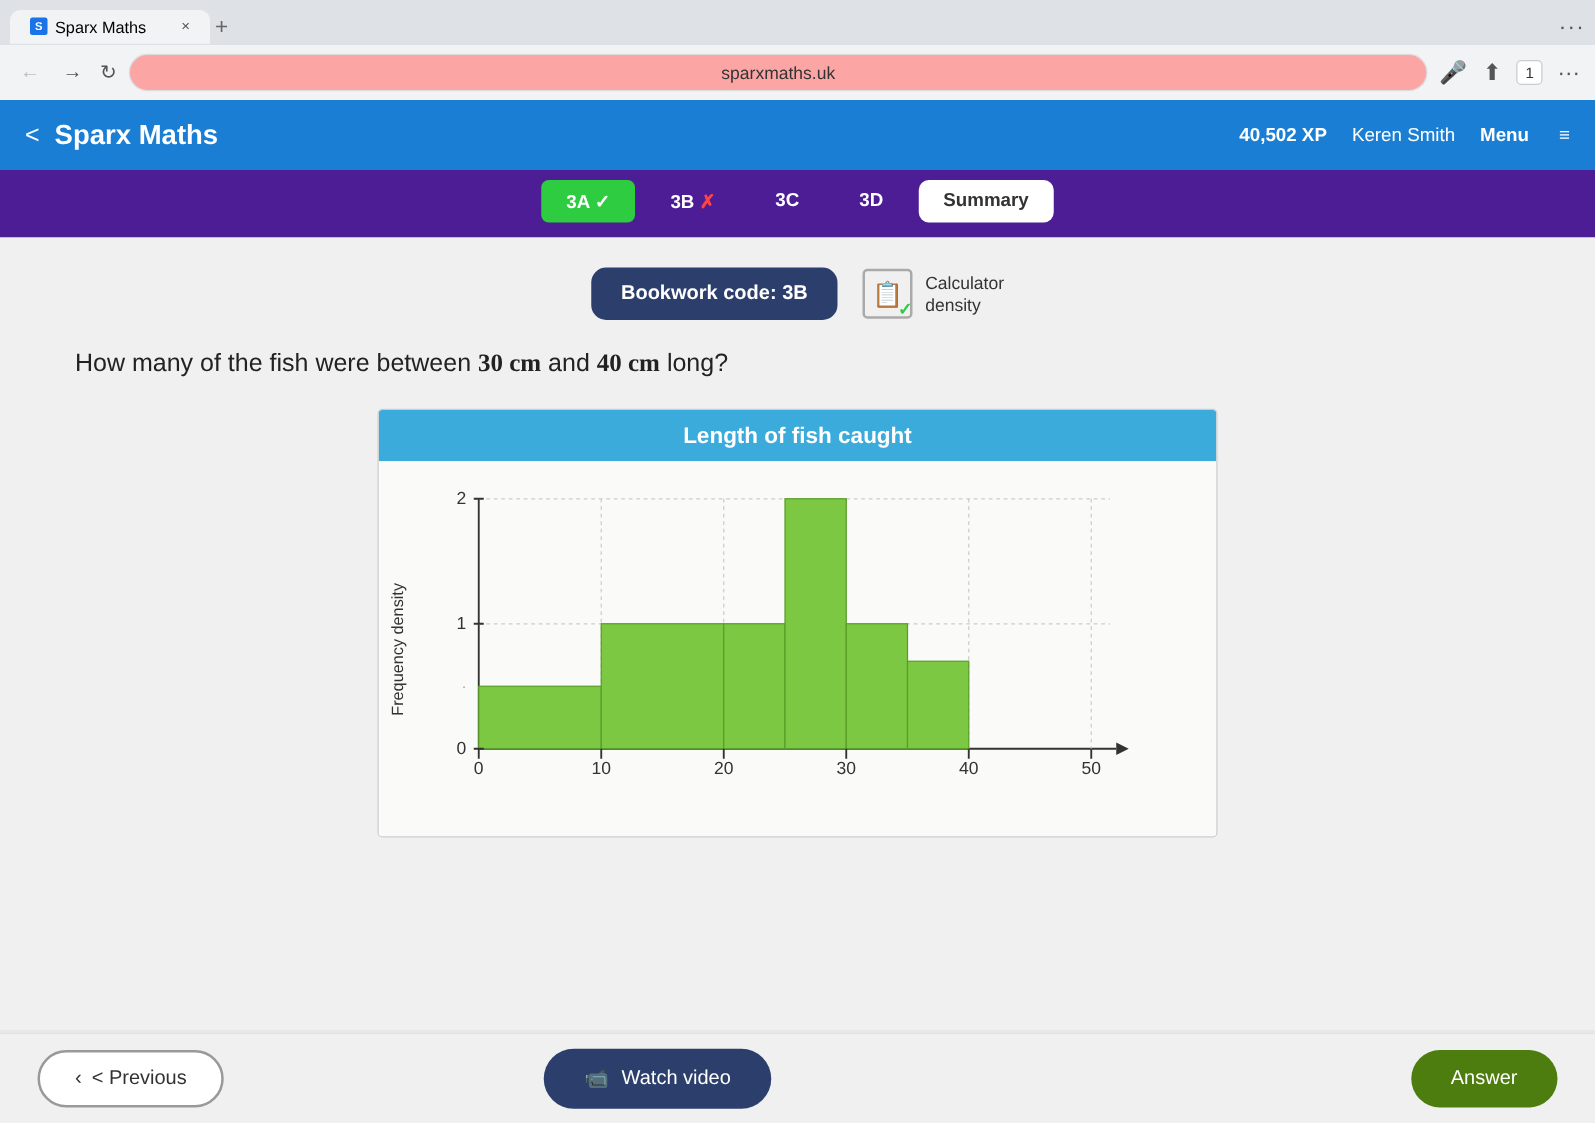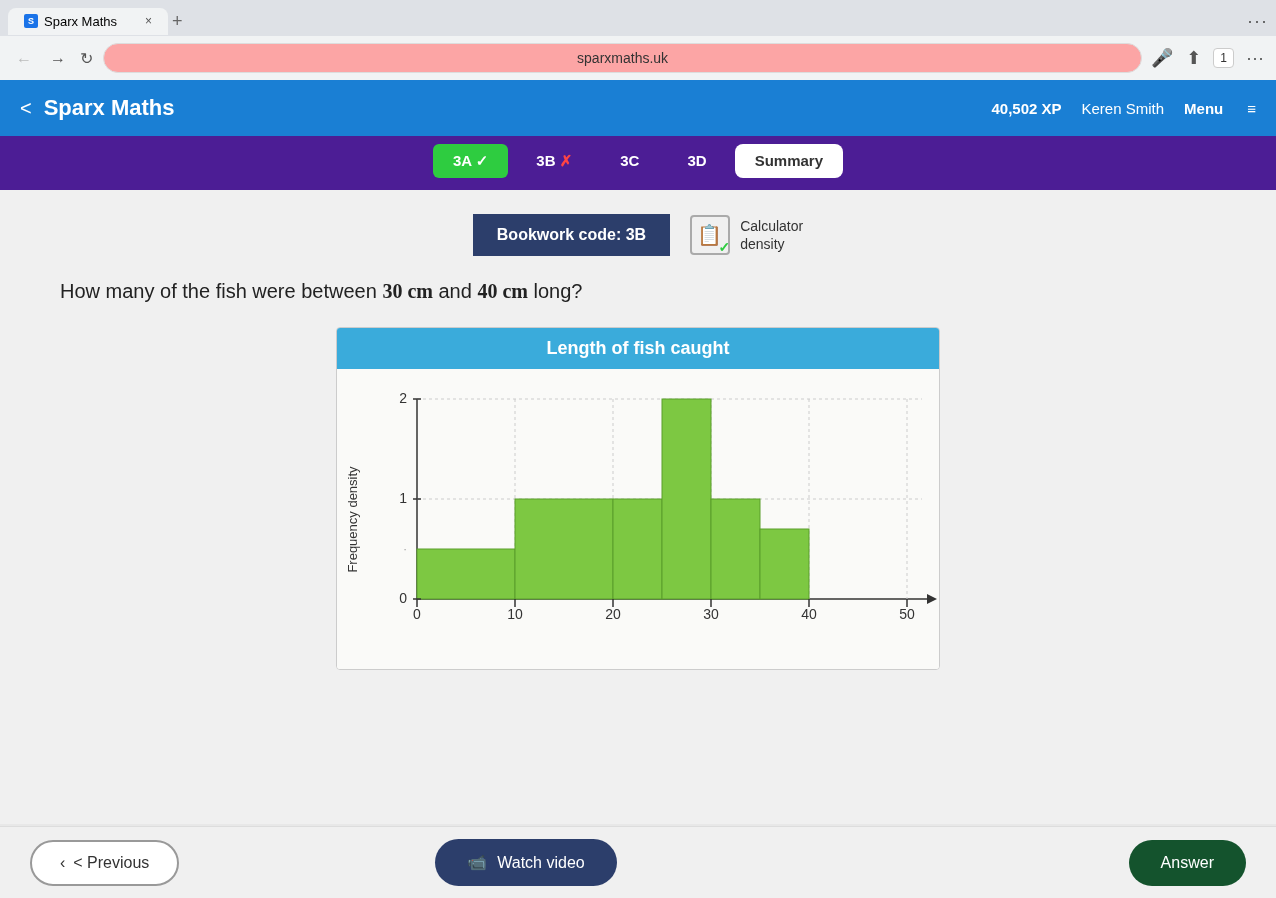--- a/index.html
+++ b/index.html
@@ -190,21 +190,21 @@
       display: flex;
       align-items: center;
       justify-content: center;
       gap: 20px;
       margin-bottom: 24px;
     }
     .bookwork-badge {
       background: #2c3e6b;
       color: white;
       padding: 12px 24px;
-      border-radius: 0;
+      border-radius: 12px;
       font-size: 16px;
       font-weight: 600;
     }
     .calculator-box {
       display: flex;
       align-items: center;
       gap: 10px;
     }
     .calc-icon {
       width: 40px;
@@ -251,21 +251,21 @@
       font-weight: bold;
       font-size: 20px;
       margin-top: 36px;
     }
 
     
     .histogram-container {
       background: white;
       border: 1px solid #ccc;
       border-radius: 4px;
-      width: 604px;
+      width: 672px;
       margin: 0 auto;
       overflow: hidden;
     }
     .histogram-title {
       background: #3aabdb;
       color: white;
       text-align: center;
       padding: 10px;
       font-size: 18px;
       font-weight: bold;
@@ -330,21 +330,21 @@
       border-radius: 30px;
       padding: 14px 32px;
       font-size: 16px;
       cursor: pointer;
       display: flex;
       align-items: center;
       gap: 10px;
       margin: 0 auto;
     }
     .answer-btn {
-      background: #14532d;
+      background: #4d7c0f;
       color: white;
       border: none;
       border-radius: 30px;
       padding: 14px 32px;
       font-size: 16px;
       cursor: pointer;
       margin-left: auto;
     }
   </style>
 </head>

